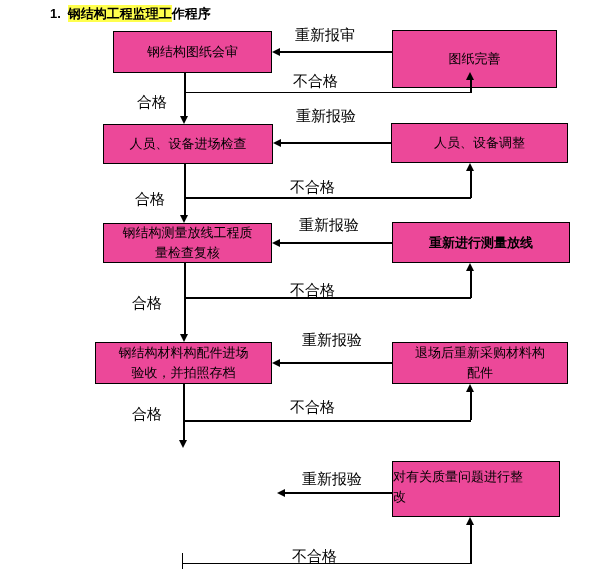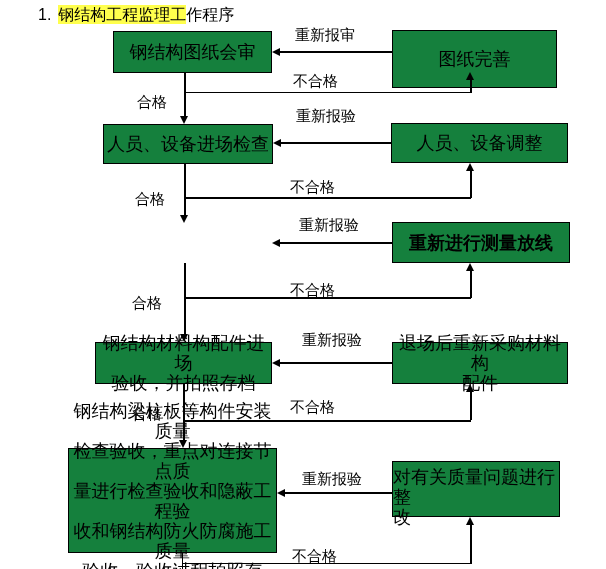--- a/index.html
+++ b/index.html
@@ -1,26 +1,26 @@
 <!DOCTYPE html>
 <html><head>
 <meta charset="utf-8">
 <style>
   html,body{margin:0;padding:0;background:#ffffff;}
   .canvas{
     position:relative;width:606px;height:569px;background:#ffffff;overflow:hidden;
     font-family:"Liberation Sans","DejaVu Sans",sans-serif;color:#000;
   }
-  .title{position:absolute;left:38px;top:5px;font-size:16px;white-space:nowrap;}
+  .title{position:absolute;left:50px;top:5px;font-size:13px;white-space:nowrap;font-weight:bold;}
   .title .num{margin-right:7px;}
   .hl{background:#ffff4d;padding:1px 0;}
   .box{
-    position:absolute;border:1.5px solid #000;background:#15803d;
+    position:absolute;border:1.5px solid #000;background:#ec4899;
     display:flex;align-items:center;justify-content:center;
-    text-align:center;font-size:18px;line-height:20px;white-space:pre-line;
+    text-align:center;font-size:13px;line-height:20px;white-space:pre-line;
     box-sizing:border-box;
   }
   .box.alignleft{justify-content:flex-start;align-items:flex-start;text-align:left;padding:5px 0;}
   .lbl{position:absolute;font-size:15px;white-space:nowrap;}
   .hline{position:absolute;height:1.5px;background:#000;}
   .vline{position:absolute;width:1.5px;background:#000;}
   .ah{position:absolute;width:0;height:0;}
   .ah-left{border-top:4.5px solid transparent;border-bottom:4.5px solid transparent;border-right:8px solid #000;}
   .ah-down{border-left:4.5px solid transparent;border-right:4.5px solid transparent;border-top:8px solid #000;}
   .ah-up{border-left:4.5px solid transparent;border-right:4.5px solid transparent;border-bottom:8px solid #000;}
@@ -53,20 +53,22 @@
   <div class="lbl" style="left:290px;top:178px;">不合格</div>
   <div class="lbl" style="left:135px;top:190px;">合格</div>
   <div class="ah ah-left" style="left:273px;top:138.5px;"></div>
   <div class="hline" style="left:280px;top:142.2px;width:111px;"></div>
   <div class="vline" style="left:184px;top:164px;height:51px;"></div>
   <div class="ah ah-down" style="left:180.2px;top:215px;"></div>
   <div class="hline" style="left:184px;top:197px;width:287px;"></div>
   <div class="vline" style="left:470px;top:170px;height:28px;"></div>
   <div class="ah ah-up" style="left:466.2px;top:163px;"></div>
 
+  <div class="box" style="left:103px;top:223px;width:169px;height:40px;">钢结构测量放线工程质
+量检查复核</div>
   <div class="box" style="left:392px;top:222px;width:178px;height:41px;font-weight:bold;">重新进行测量放线</div>
   <div class="lbl" style="left:299px;top:216px;">重新报验</div>
   <div class="lbl" style="left:290px;top:281px;">不合格</div>
   <div class="lbl" style="left:132px;top:294px;">合格</div>
   <div class="ah ah-left" style="left:272px;top:238.5px;"></div>
   <div class="hline" style="left:279px;top:242.2px;width:113px;"></div>
   <div class="vline" style="left:184px;top:263px;height:71px;"></div>
   <div class="ah ah-down" style="left:180.2px;top:334px;"></div>
   <div class="hline" style="left:184px;top:297px;width:287px;"></div>
   <div class="vline" style="left:470px;top:270px;height:28px;"></div>
@@ -80,25 +82,20 @@
   <div class="lbl" style="left:290px;top:398px;">不合格</div>
   <div class="lbl" style="left:132px;top:405px;">合格</div>
   <div class="ah ah-left" style="left:272px;top:358.5px;"></div>
   <div class="hline" style="left:279px;top:362.2px;width:113px;"></div>
   <div class="vline" style="left:183px;top:384px;height:56px;"></div>
   <div class="ah ah-down" style="left:179.2px;top:440px;"></div>
   <div class="hline" style="left:183px;top:420px;width:288px;"></div>
   <div class="vline" style="left:470px;top:391px;height:29px;"></div>
   <div class="ah ah-up" style="left:466.2px;top:384px;"></div>
 
-  <div class="box" style="left:68px;top:448px;width:209px;height:105px;">钢结构梁柱板等构件安装质量
-检查验收，重点对连接节点质
-量进行检查验收和隐蔽工程验
-收和钢结构防火防腐施工质量
-验收，验收过程拍照存档。</div>
   <div class="box alignleft" style="left:392px;top:461px;width:168px;height:56px;">对有关质量问题进行整
 改</div>
   <div class="lbl" style="left:302px;top:470px;">重新报验</div>
   <div class="lbl" style="left:292px;top:547px;">不合格</div>
   <div class="ah ah-left" style="left:277px;top:488.5px;"></div>
   <div class="hline" style="left:284px;top:492.2px;width:108px;"></div>
   <div class="vline" style="left:181.5px;top:553px;height:16px;"></div>
   <div class="hline" style="left:181.5px;top:562.5px;width:290px;"></div>
   <div class="vline" style="left:470px;top:524px;height:39px;"></div>
   <div class="ah ah-up" style="left:466.2px;top:517px;"></div>

